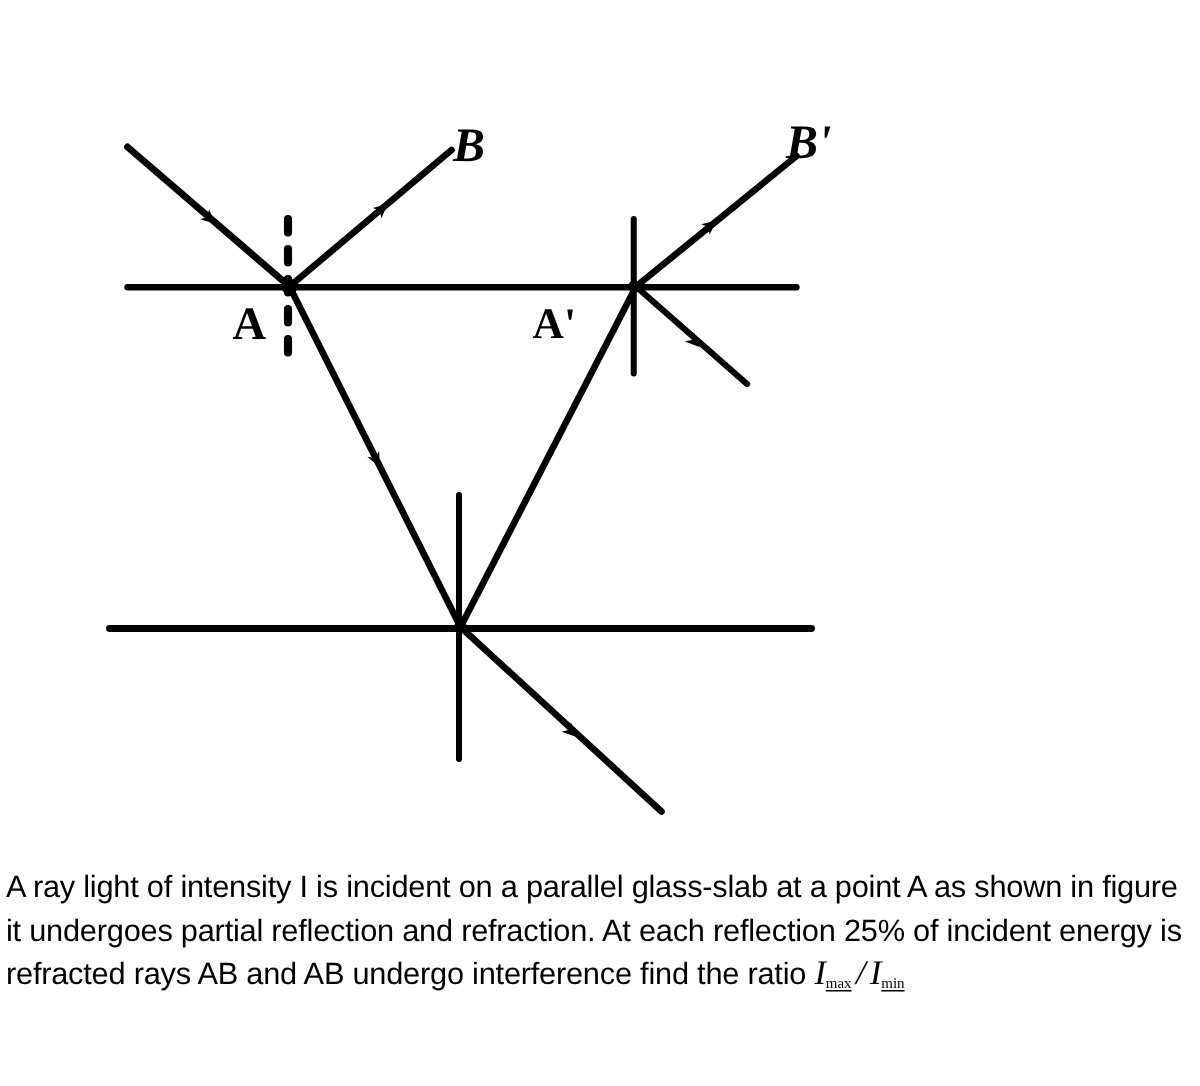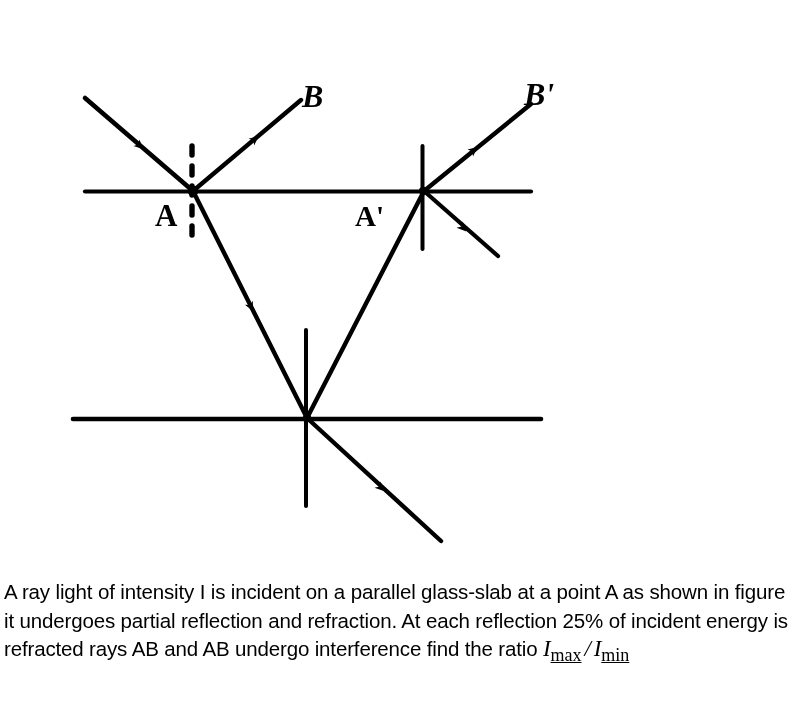--- a/index.html
+++ b/index.html
@@ -62,21 +62,21 @@
   }
   .math {
     font-family: "Liberation Serif", serif;
     font-size: 23px;
     white-space: nowrap;
   }
   .math .var {
     font-style: italic;
   }
   .math .sub {
-    font-size: 18px;
+    font-size: 10px;
     font-style: normal;
     vertical-align: -0.28em;
     letter-spacing: 0;
     text-decoration: underline;
   }
   .math .slash {
     font-style: italic;
     padding: 0 3px;
   }
 </style>

